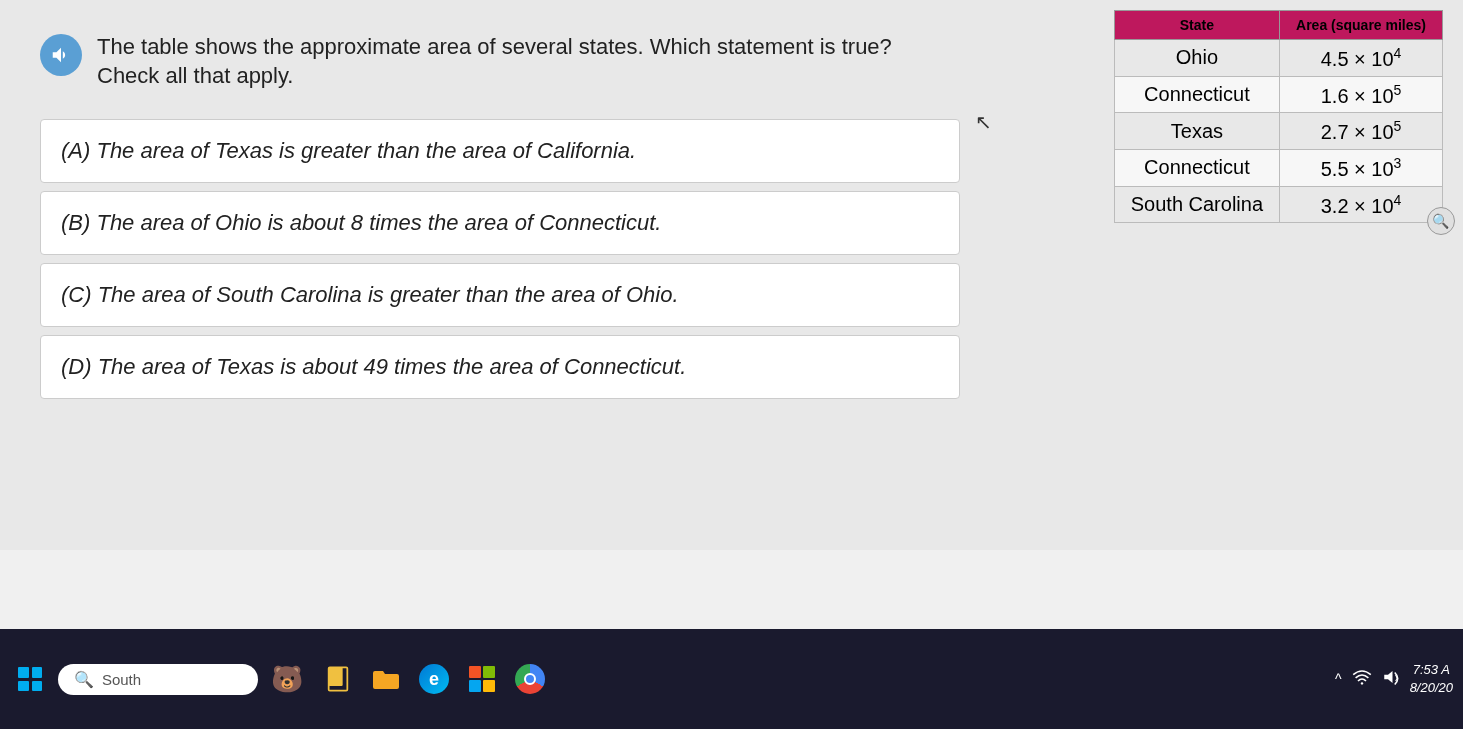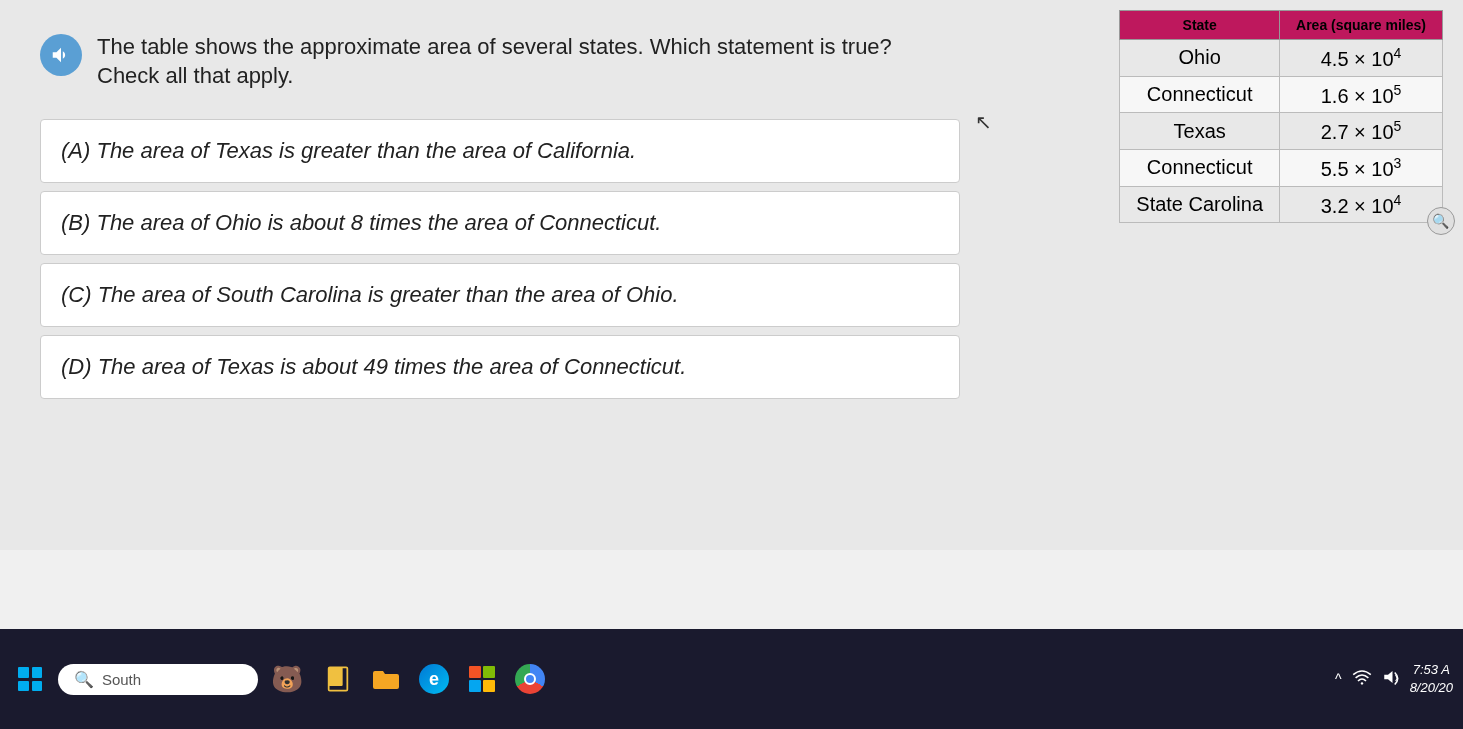--- a/index.html
+++ b/index.html
@@ -302,21 +302,21 @@
         </tr>
         <tr>
           <td>Texas</td>
           <td>2.7 × 10<sup>5</sup></td>
         </tr>
         <tr>
           <td>Connecticut</td>
           <td>5.5 × 10<sup>3</sup></td>
         </tr>
         <tr>
-          <td>State Carolina</td>
+          <td>South Carolina</td>
           <td>3.2 × 10<sup>4</sup></td>
         </tr>
       </tbody>
     </table>
     <div class="table-search-btn">🔍</div>
   </div>
 
   <div class="cursor-arrow">↖</div>
 
   <div class="answer-options">

